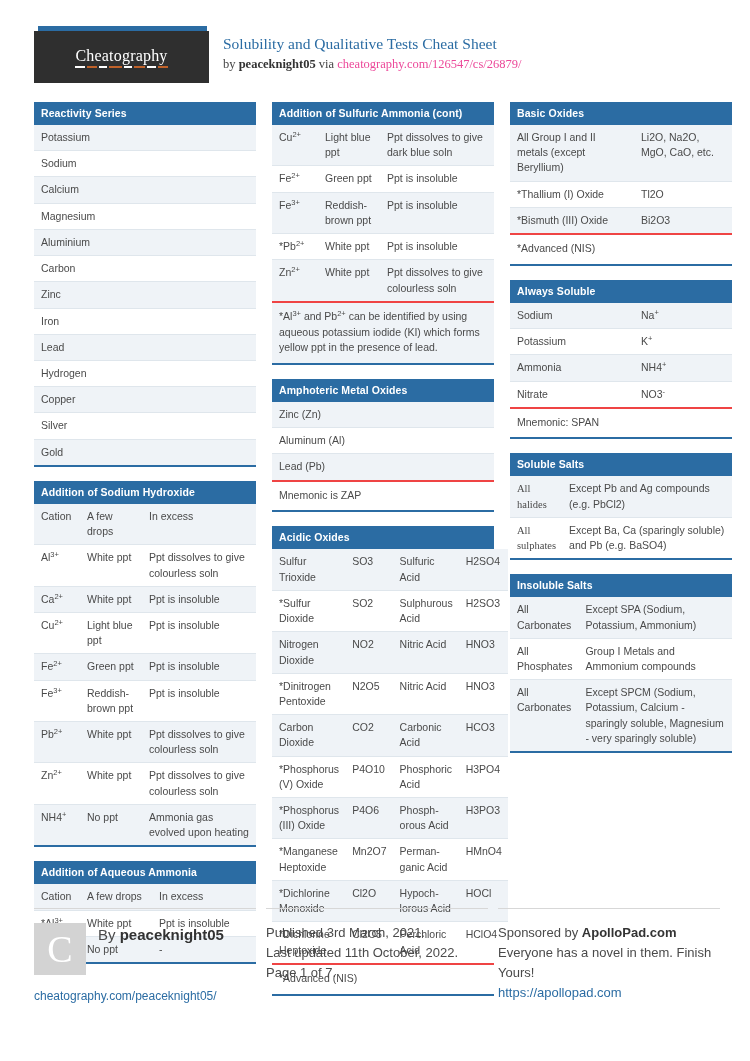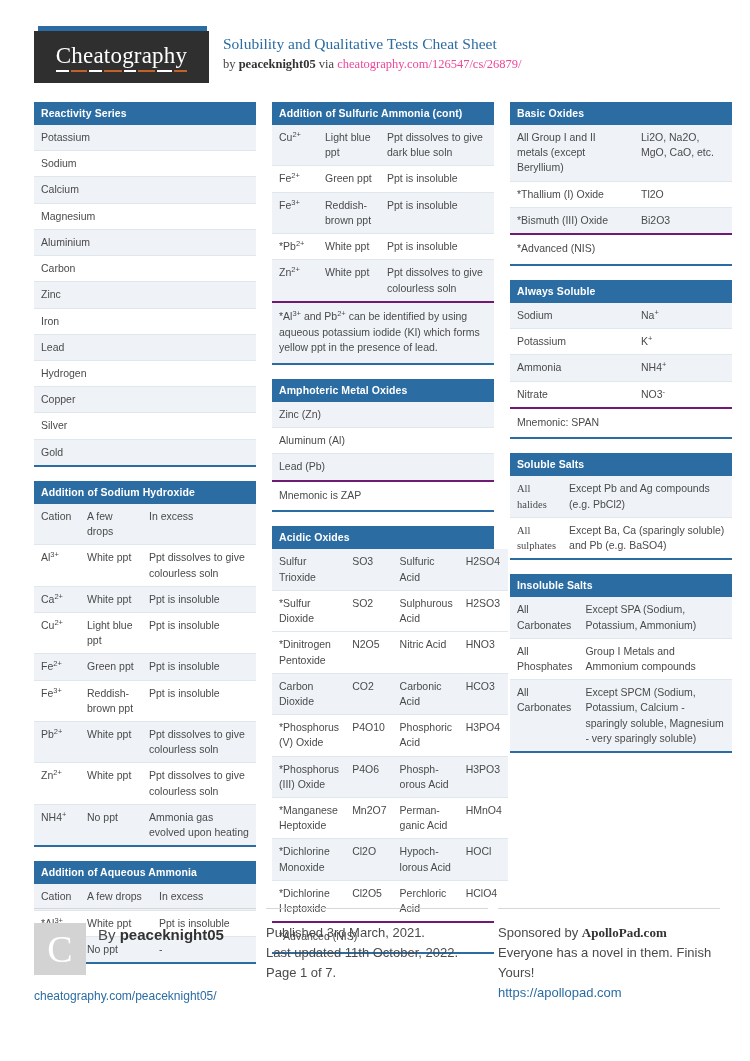--- a/index.html
+++ b/index.html
@@ -15,21 +15,21 @@
   
   .header { display: flex; align-items: flex-start; height: 62px; }
   .logo-wrap { width: 175px; flex: 0 0 175px; }
   .logo-topbar { height: 5px; background: #2b6ca3; margin-left: 4px; margin-right: 2px; }
   .logo-box {
     background: #2f2f2f; height: 52px; display: flex;
     align-items: center; justify-content: center;
   }
   .logo-text {
     font-family: "Liberation Serif", serif;
-    font-size: 23px; color: #ffffff; letter-spacing: .2px;
+    font-size: 16px; color: #ffffff; letter-spacing: .2px;
     position: relative; padding-bottom: 3px;
   }
   .logo-text .ul {
     position: absolute; left: 0; right: 0; bottom: 0; height: 2px;
     display: flex; gap: 2px;
   }
   .logo-text .ul i { display: block; height: 2px; }
   .u-w { background: #ffffff; }
   .u-o { background: #c0622a; }
 
@@ -64,21 +64,21 @@
     padding: 5px 6px 5px 7px;
     vertical-align: top; color: #4a4a4a;
   }
   table.tbl tr.odd td { background: #eff3f7; }
   table.tbl tr.even td { background: #ffffff; }
   table.tbl tr.odd td { border-bottom: 1px solid #dfe6ec; }
   table.tbl tr.even td { border-bottom: 1px solid #dfe6ec; }
   table.tbl tr:last-child td { border-bottom: none; }
 
   .note {
-    border-top: 2px solid #701a75;
+    border-top: 2px solid #ef4444;
     background: #eff3f7;
     font-size: 10.5px; line-height: 1.5;
     padding: 6px 7px 7px 7px; color: #4a4a4a;
   }
   .note.plain { background: #ffffff; }
 
   sup { font-size: 7.5px; vertical-align: super; line-height: 0; }
 
   
   .w-c1 { width: 46px; } .w-c2 { width: 62px; }
@@ -95,21 +95,21 @@
   .avatar {
     width: 52px; height: 52px; background: #d3d3d3; color: #ffffff;
     font-family: "Liberation Serif", serif; font-size: 38px;
     display: flex; align-items: center; justify-content: center;
     flex: 0 0 52px;
   }
   .f-byline { font-size: 15px; padding-top: 3px; color: #4a4a4a; }
   .f-byline b { color: #333; }
   .f-link { font-size: 12px; color: #2b6ca3; margin-top: 14px; }
   .f-line { font-size: 13px; line-height: 1.55; color: #4a4a4a; }
-  .f-line b { color: #333; font-family: Liberation Serif, serif; }
+  .f-line b { color: #333; }
   .f-line a { color: #2b6ca3; text-decoration: none; }
 </style>
 </head>
 <body>
 
 <div class="page">
 
   <div class="header">
     <div class="logo-wrap">
       <div class="logo-topbar"></div>
@@ -326,20 +326,26 @@
               <td class="w-ox2">SO3</td>
               <td class="w-ox3">Sulfuric Acid</td>
               <td>H2SO4</td>
             </tr>
             <tr class="even">
               <td class="w-ox1">*Sulfur Dioxide</td>
               <td class="w-ox2">SO2</td>
               <td class="w-ox3">Sulphurous Acid</td>
               <td>H2SO3</td>
             </tr>
+            <tr class="odd">
+              <td class="w-ox1">Nitrogen Dioxide</td>
+              <td class="w-ox2">NO2</td>
+              <td class="w-ox3">Nitric Acid</td>
+              <td>HNO3</td>
+            </tr>
             <tr class="even">
               <td class="w-ox1">*Dinitrogen Pentoxide</td>
               <td class="w-ox2">N2O5</td>
               <td class="w-ox3">Nitric Acid</td>
               <td>HNO3</td>
             </tr>
             <tr class="odd">
               <td class="w-ox1">Carbon Dioxide</td>
               <td class="w-ox2">CO2</td>
               <td class="w-ox3">Carbonic Acid</td>

